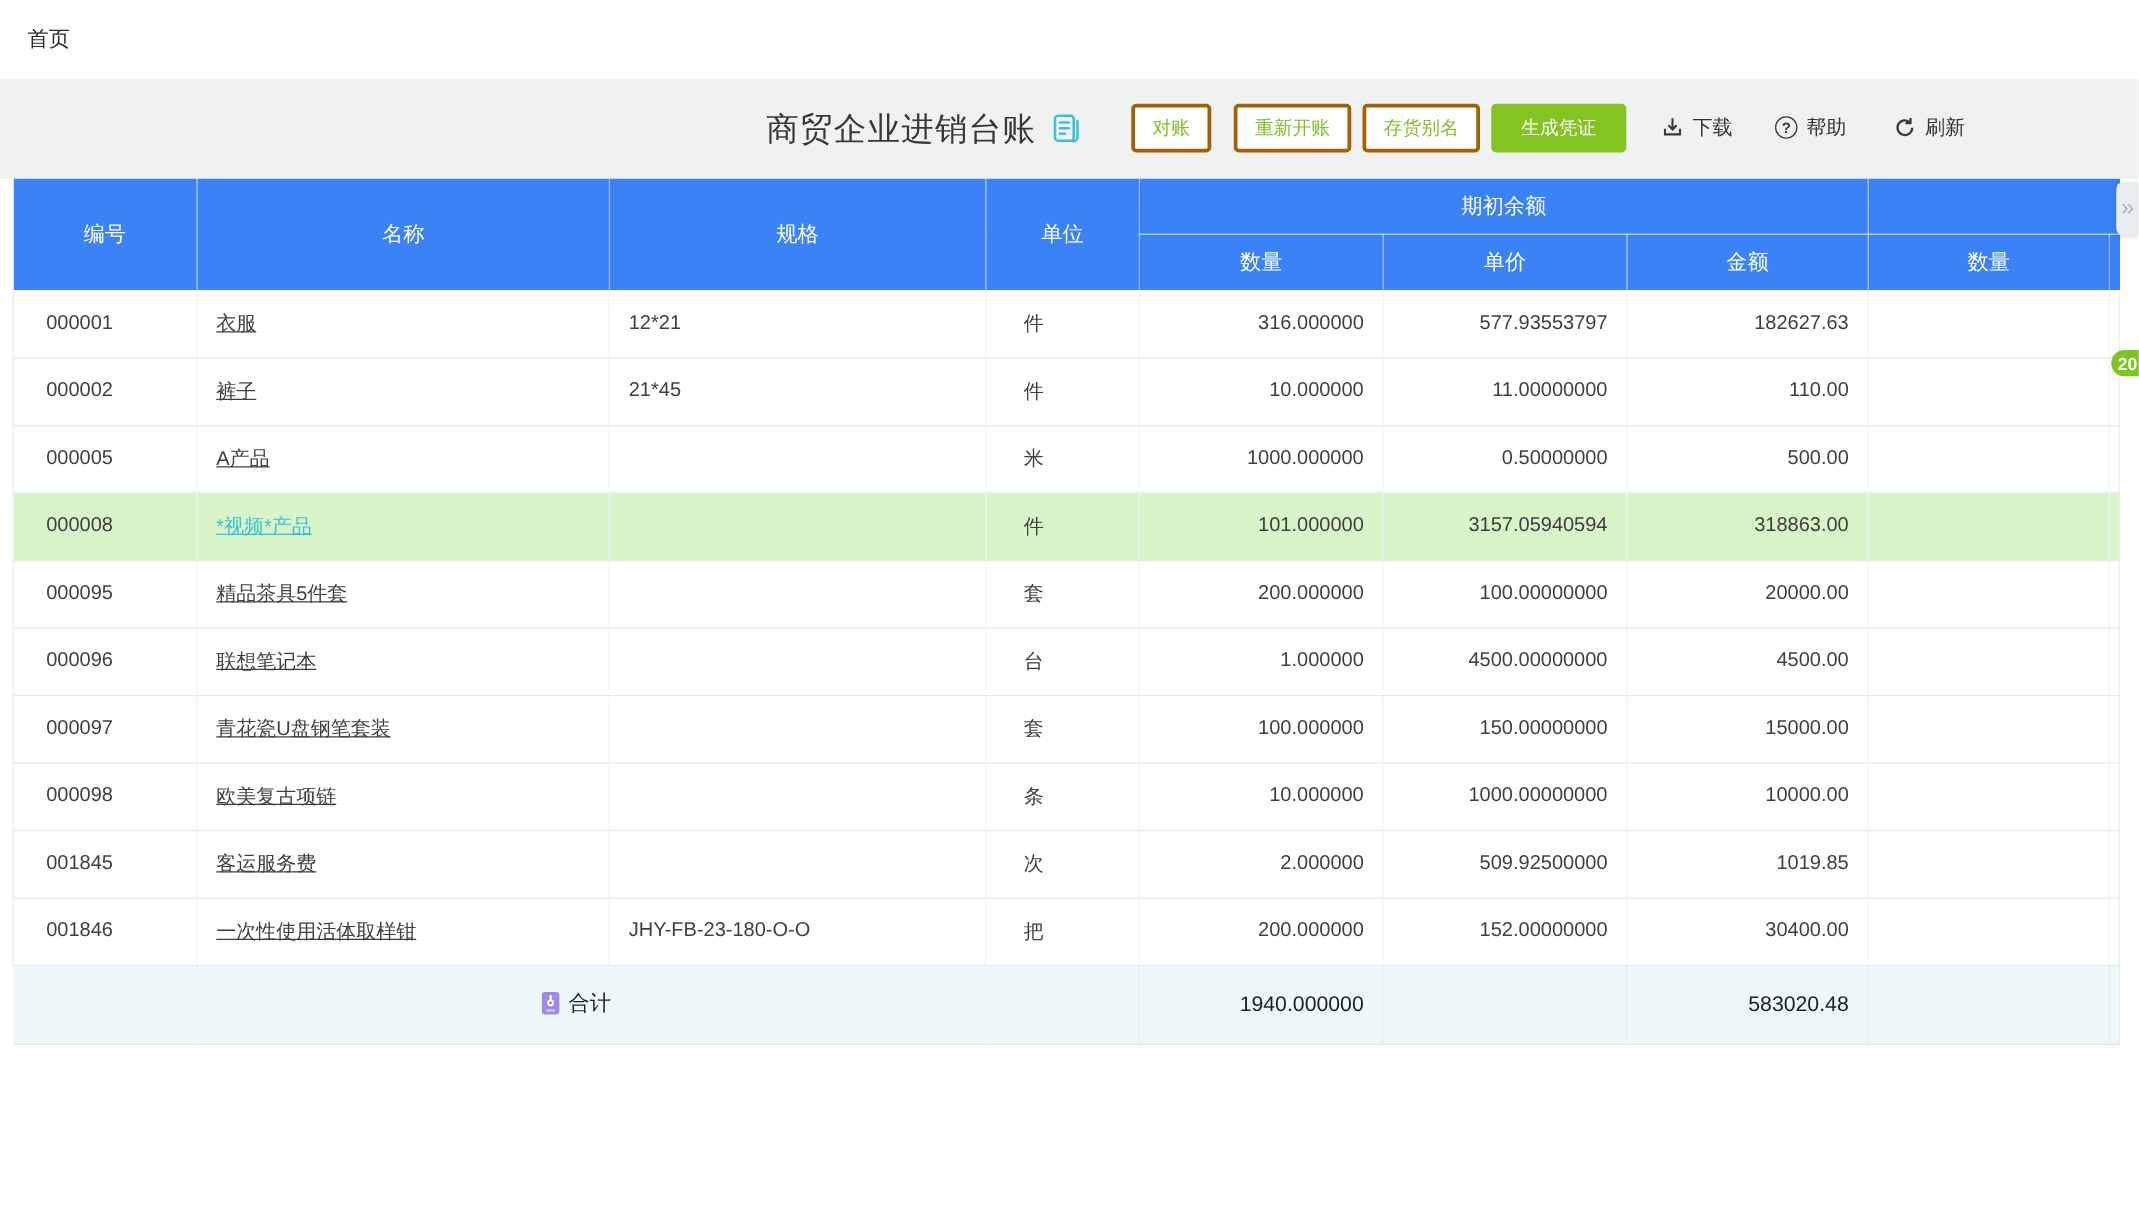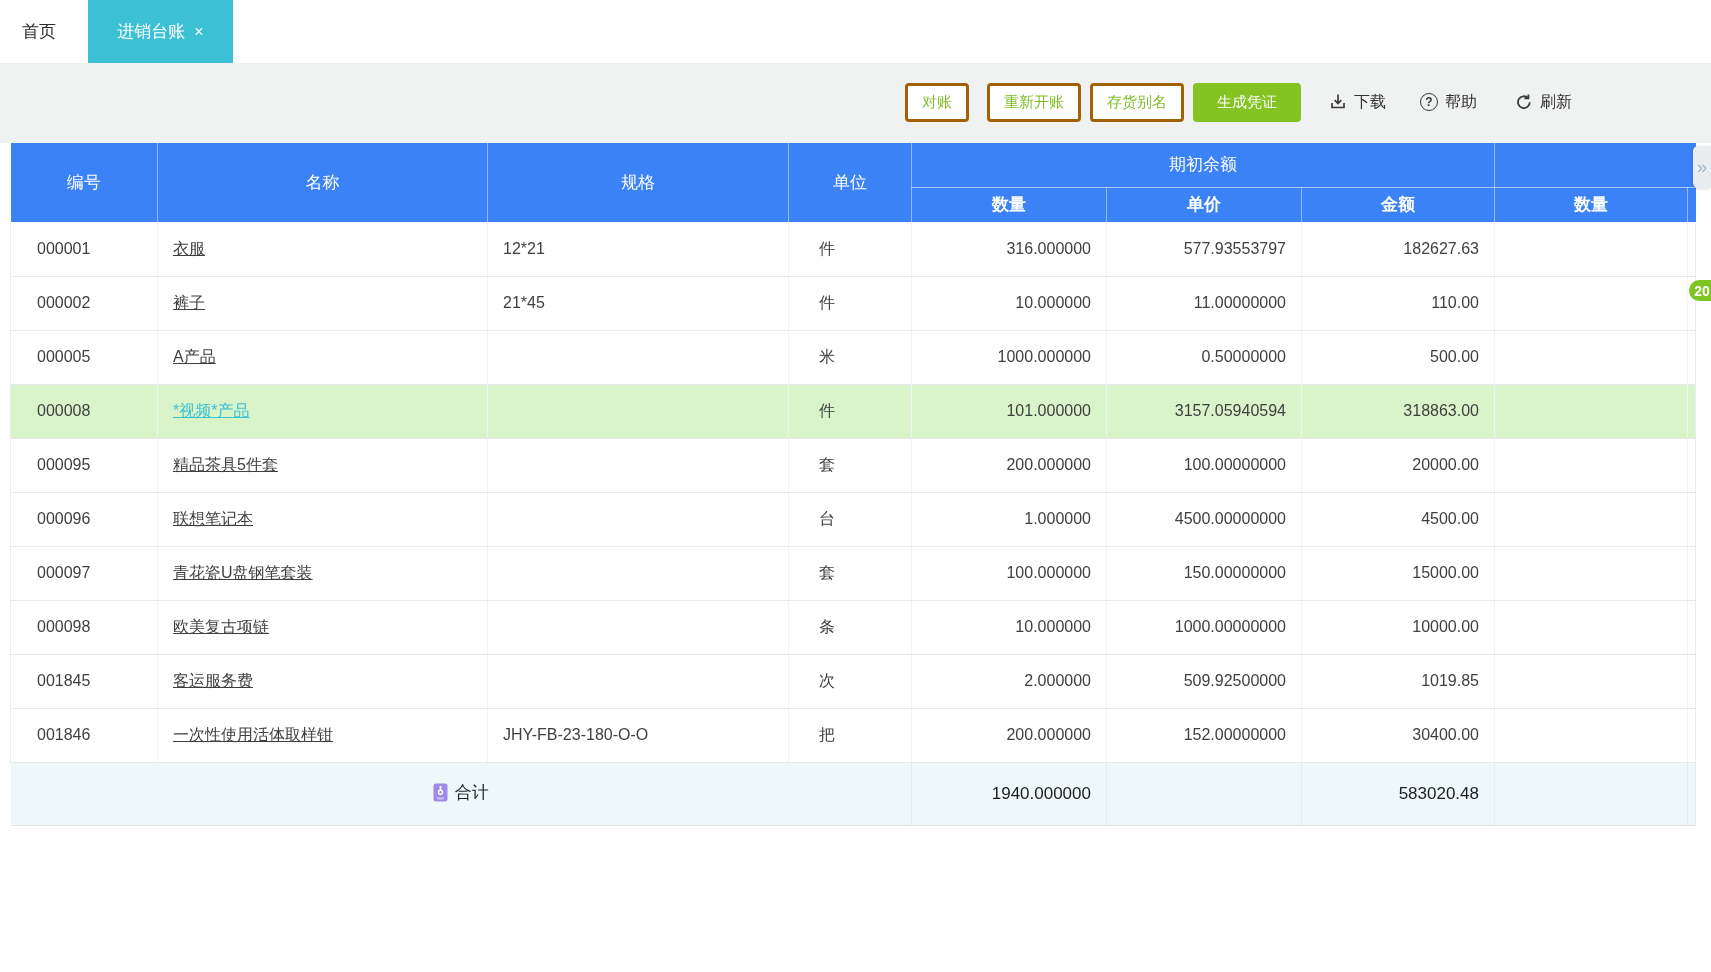--- a/index.html
+++ b/index.html
@@ -33,21 +33,21 @@
 
   
   table.ledger { position:absolute; left:10px; top:143px; width:1685px; border-collapse:collapse; table-layout:fixed; }
   .ledger col.c-code { width:147px; } .ledger col.c-name { width:330px; } .ledger col.c-spec { width:301px; }
   .ledger col.c-unit { width:123px; } .ledger col.c-qty  { width:195px; } .ledger col.c-price{ width:195px; }
   .ledger col.c-amt  { width:193px; } .ledger col.c-qty2 { width:193px; } .ledger col.c-sliv { width:8px; }
 
   .ledger thead th { background:#3b82f6; color:#fff; font-weight:400; font-size:17px; text-align:center;
                      border-right:1px solid rgba(255,255,255,.45); border-bottom:1px solid rgba(255,255,255,.55); }
   .ledger thead tr.gr1 th { height:44px; }
-  .ledger thead tr.gr2 th { height:35px;font-weight:bold; }
+  .ledger thead tr.gr2 th { height:45px; }
   .ledger thead th:last-child { border-right:none; }
 
   .ledger tbody td { height:54px; background:#fff; font-size:16px; color:#3f3f3f;
                      border-bottom:1px solid #e9e9e9; border-right:1px solid #f0f2f5; }
   .ledger tbody td:first-child { border-left:1px solid #ececec; }
   .ledger tbody td:last-child  { border-right:1px solid #ececec; }
   .ledger td.col-code { padding-left:26px;margin-top:42px; }
   .ledger td.col-name { padding-left:15px; }
   .ledger td.col-spec { padding-left:15px; }
   .ledger td.col-unit { padding-left:30px; }
@@ -71,28 +71,36 @@
                  border-radius:11px; color:#fff; font-size:14px; font-weight:bold;
                  display:flex; align-items:center; justify-content:center; padding-right:6px; }
 </style>
 </head>
 <body>
 
 <div class="tabbar">
   <div class="home-tab">
     <span>首页</span>
   </div>
-  <div class="active-tab">
-    <span>进销台账</span>
-    <span class="close">×</span>
+</div>
+
+<div class="topbar">
+
+  <div class="page-title">
+    <span class="title-text">商贸企业进销台账</span>
+    <span style="display:inline-flex;">
+      <svg width="27" height="27" viewBox="0 0 27 27" fill="none">
+        <rect x="3" y="2.5" width="15" height="20" rx="2.5" stroke="#3cc1d4" stroke-width="2"></rect>
+        <path d="M21 7v12.5a3.5 3.5 0 0 1-3.5 3.5" stroke="#3cc1d4" stroke-width="2" stroke-linecap="round"></path>
+        <line x1="7" y1="8" x2="14" y2="8" stroke="#3cc1d4" stroke-width="2" stroke-linecap="round"></line>
+        <line x1="7" y1="12.5" x2="14" y2="12.5" stroke="#3cc1d4" stroke-width="2" stroke-linecap="round"></line>
+        <line x1="7" y1="17" x2="11" y2="17" stroke="#3cc1d4" stroke-width="2" stroke-linecap="round"></line>
+      </svg>
+    </span>
   </div>
-</div>
-
-<div class="topbar">
-
 
   <div class="btn-row">
     <button class="btn first">对账</button>
     <button class="btn b2">重新开账</button>
     <button class="btn">存货别名</button>
     <button class="btn btn-solid">生成凭证</button>
 
     <div class="link-btn lb1">
       <span style="display:inline-flex;">
         <svg width="18" height="18" viewBox="0 0 18 18" fill="none">

